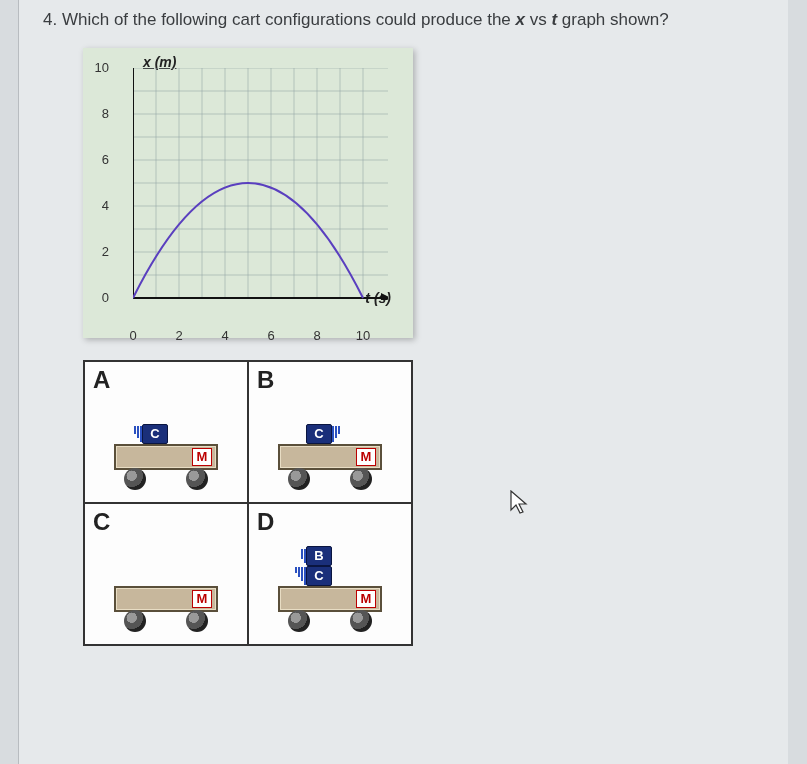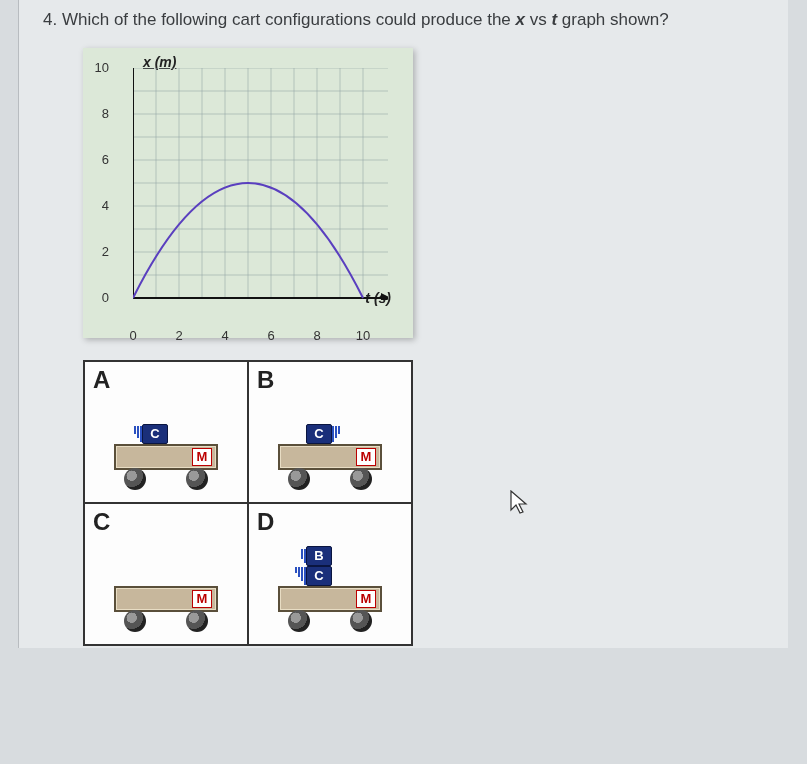--- a/index.html
+++ b/index.html
@@ -9,21 +9,21 @@
     background: #d8dcdf;
     font-family: Arial, Helvetica, sans-serif;
     position: relative;
     overflow: hidden;
   }
   .page {
     position: absolute;
     left: 18px;
     top: 0;
     width: 770px;
-    height: 648px;
+    height: 764px;
     background: #e6e9eb;
     border-left: 1px solid #b8bcc0;
     padding: 10px 24px;
   }
   .question-text {
     font-size: 17px;
     color: #3a3d40;
     margin-bottom: 18px;
   }
   .question-text .bolded { font-weight: bold; font-style: italic; }

